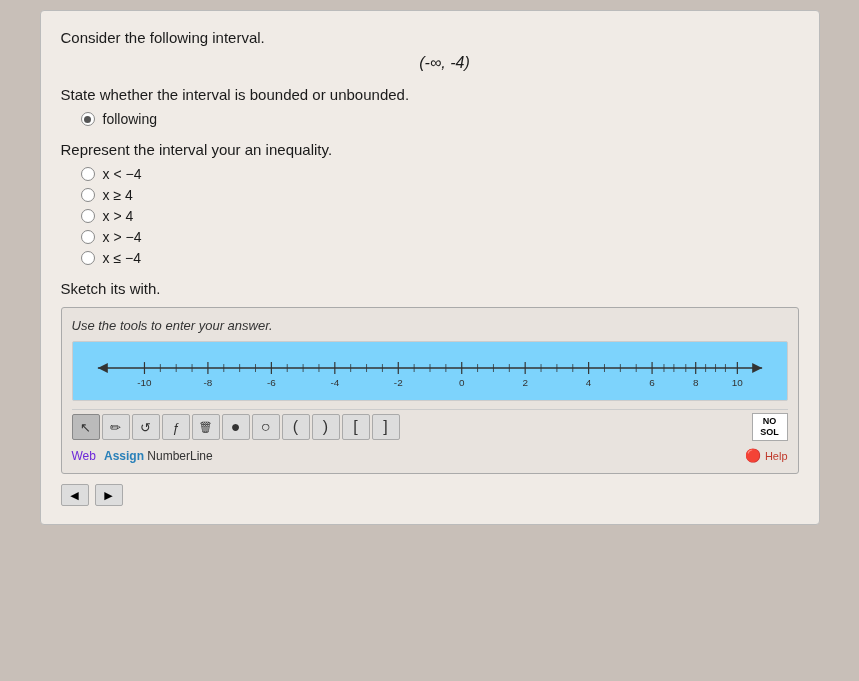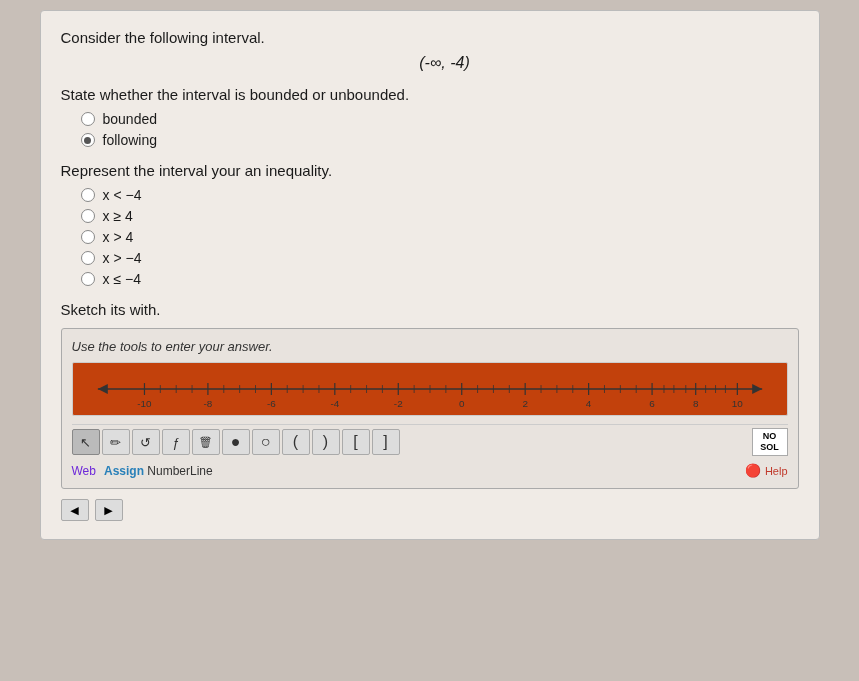--- a/index.html
+++ b/index.html
@@ -76,27 +76,27 @@
       border-radius: 3px;
       padding: 10px;
     }
     .graph-tool-label {
       font-size: 13px;
       color: #333;
       margin-bottom: 8px;
       font-style: italic;
     }
     .number-line-area {
-      background: #c2410c;
+      background: #7dd3fc;
       border: 1px solid #ccc;
       border-radius: 2px;
       padding: 8px 10px;
       margin-bottom: 8px;
       position: relative;
-      height: 54px;
+      height: 60px;
     }
     .number-line-svg {
       width: 100%;
       height: 44px;
     }
     .toolbar {
       display: flex;
       align-items: center;
       gap: 2px;
       padding: 4px 0;
@@ -190,24 +190,20 @@
 
 <div class="main-container">
 
   <p class="question-title">Consider the following interval.</p>
 
   <p class="interval-display">(-∞, -4)</p>
 
   <p class="section-label">State whether the interval is bounded or unbounded.</p>
   <div class="radio-group">
     <div class="radio-item">
-      <div class="radio-circle"></div>
-      <span class="radio-label">bounded</span>
-    </div>
-    <div class="radio-item">
       <div class="radio-circle selected"></div>
       <span class="radio-label">following</span>
     </div>
   </div>
 
   <p class="section-label">Represent the interval your an inequality.</p>
   <div class="radio-group">
     <div class="radio-item">
       <div class="radio-circle"></div>
       <span class="radio-label">x &lt; −4</span>

